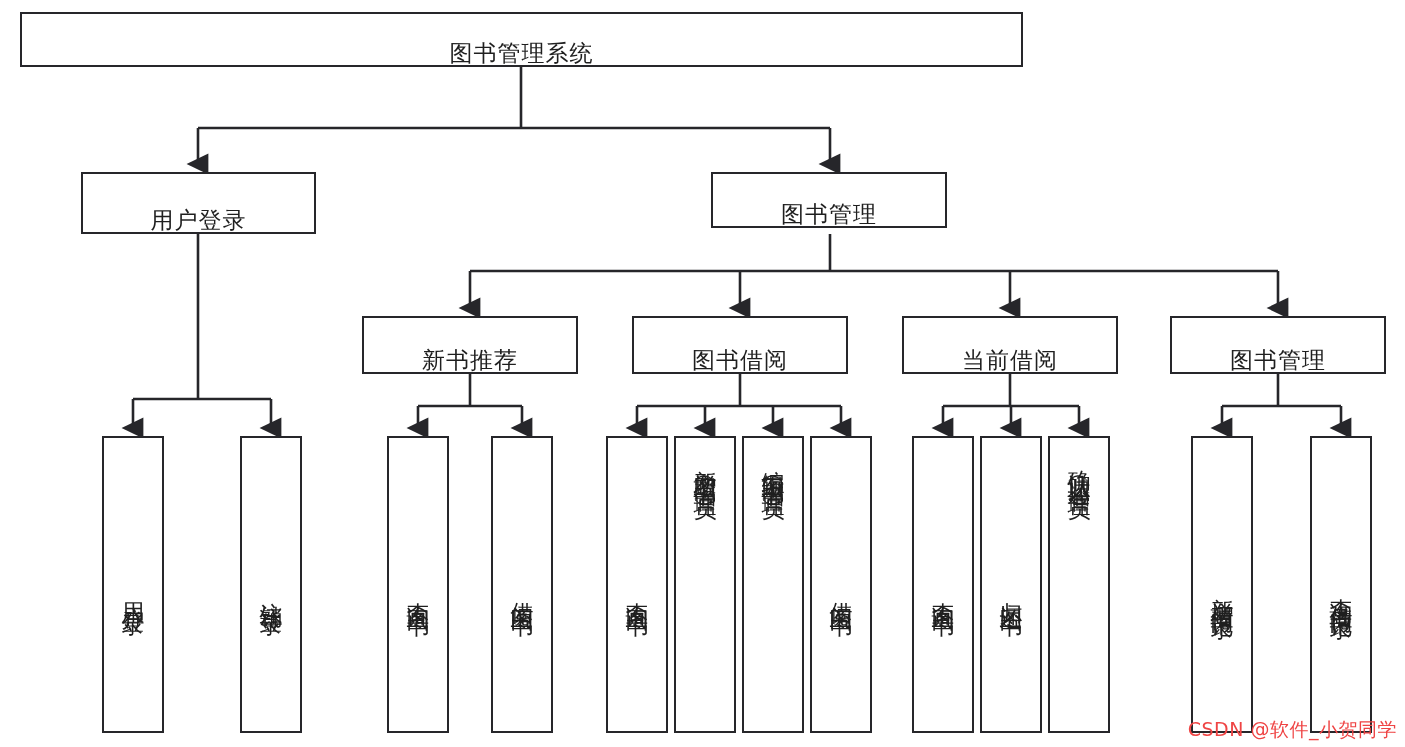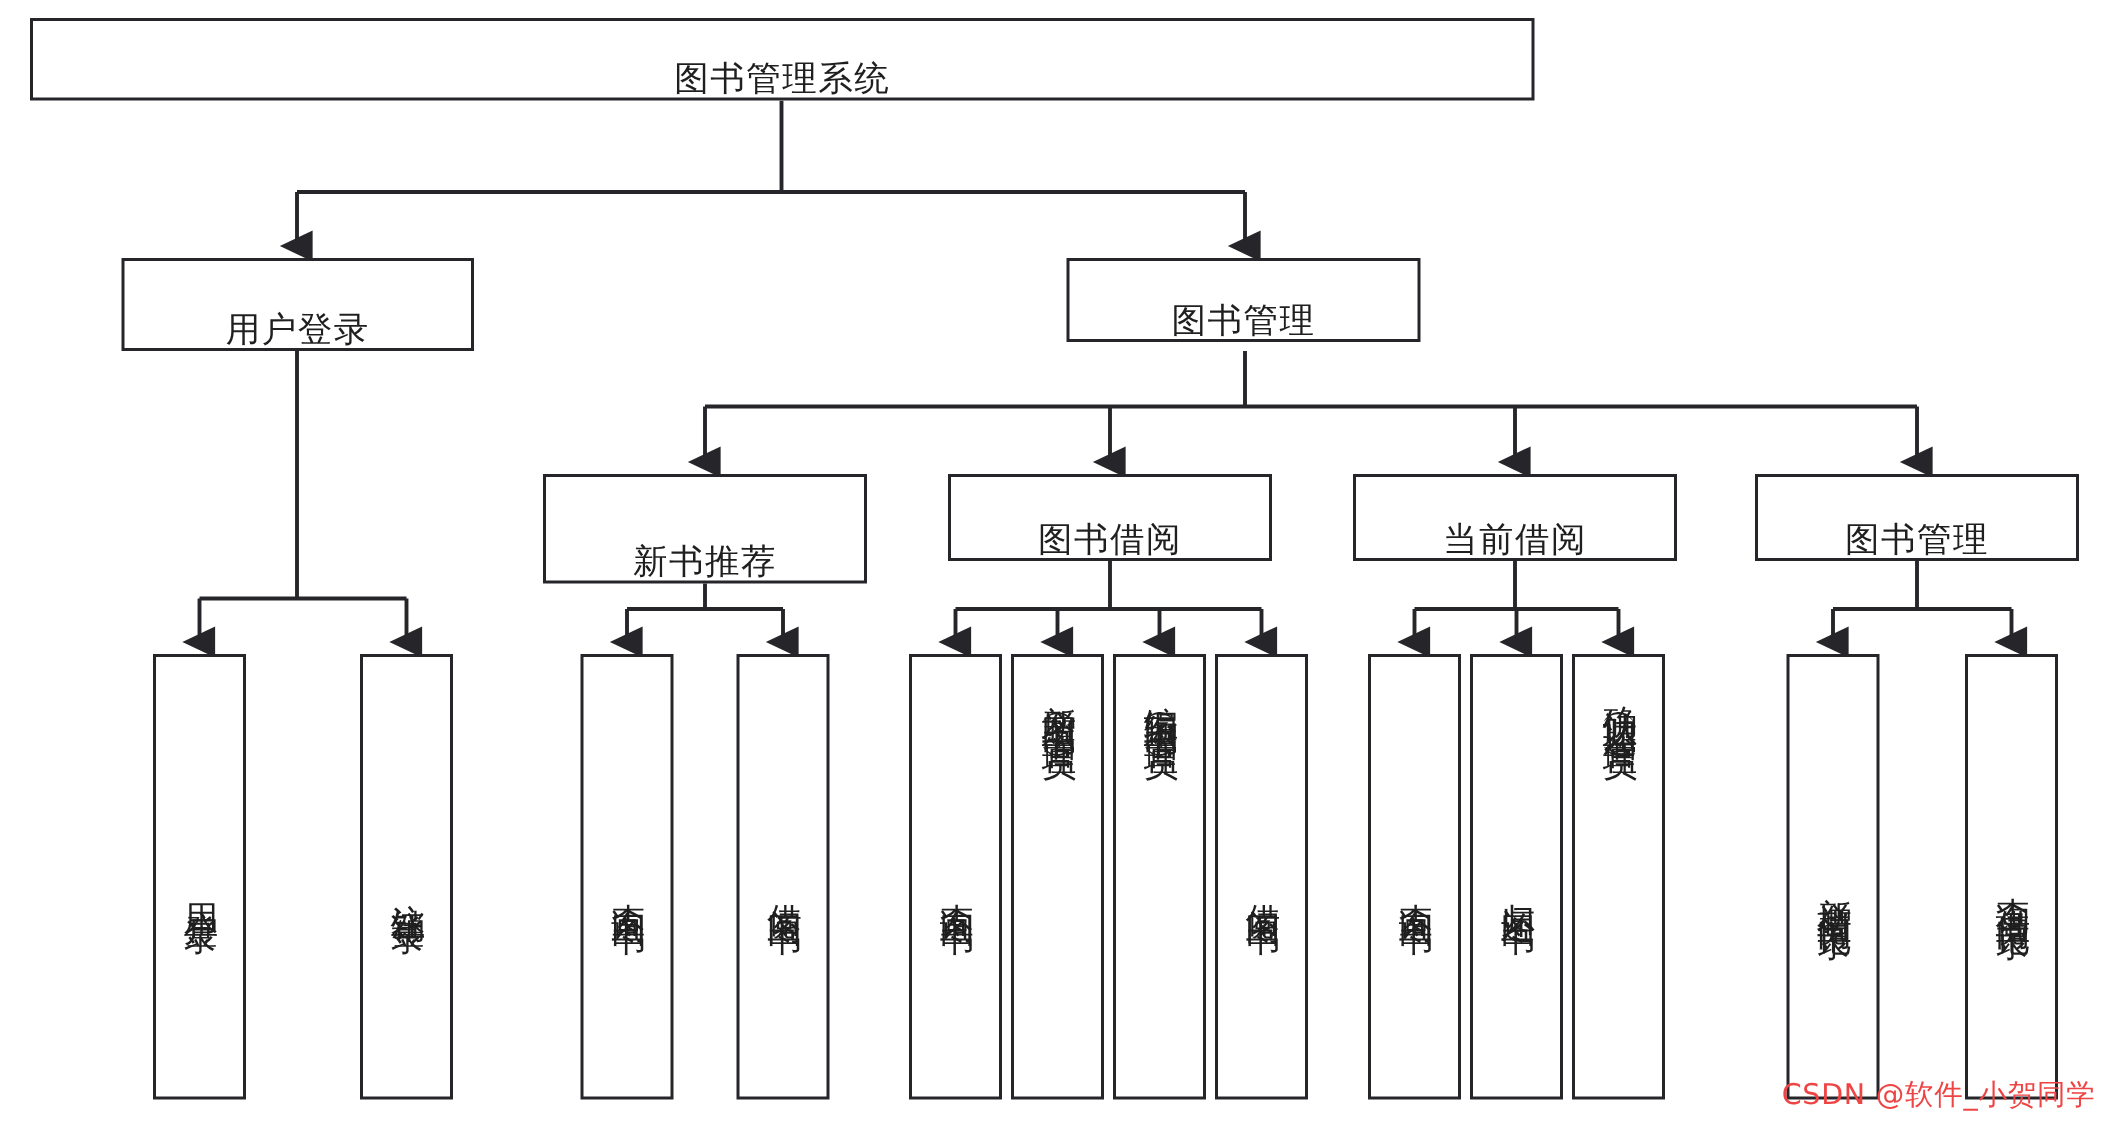--- a/index.html
+++ b/index.html
@@ -136,21 +136,21 @@
     <span class="label">图书管理系统</span>
   </div>
 
   <div class="node node-l2" style="left:81px; top:172px; width:235px; height:62px;">
     <span class="label">用户登录</span>
   </div>
   <div class="node node-l2" style="left:711px; top:172px; width:236px; height:56px;">
     <span class="label">图书管理</span>
   </div>
 
-  <div class="node node-l3" style="left:362px; top:316px; width:216px; height:73px;">
+  <div class="node node-l3" style="left:362px; top:316px; width:216px; height:58px;">
     <span class="label">新书推荐</span>
   </div>
   <div class="node node-l3" style="left:902px; top:316px; width:216px; height:58px;">
     <span class="label">当前借阅</span>
   </div>
   <div class="node node-l3" style="left:632px; top:316px; width:216px; height:58px;">
     <span class="label">图书借阅</span>
   </div>
   <div class="node node-l3" style="left:1170px; top:316px; width:216px; height:58px;">
     <span class="label">图书管理</span>

